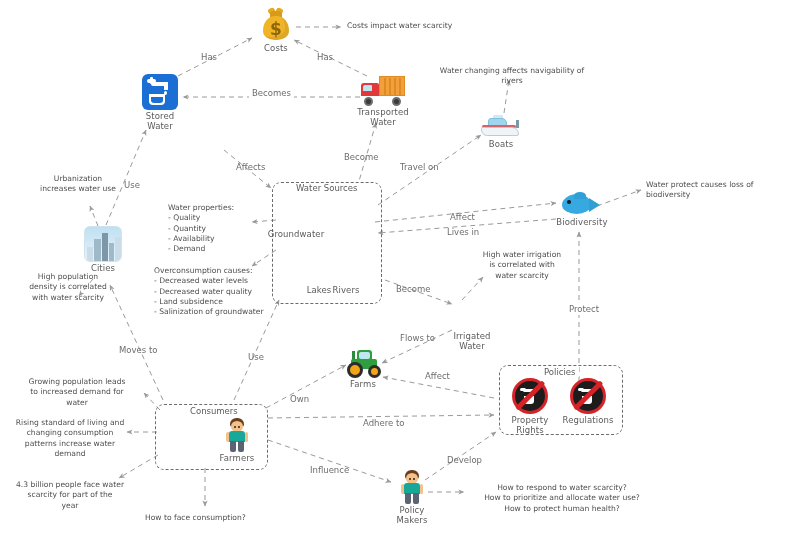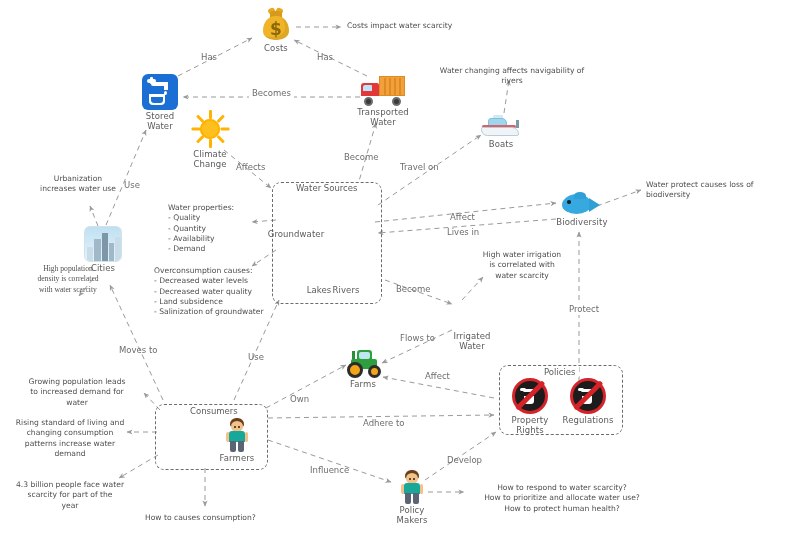--- a/index.html
+++ b/index.html
@@ -400,37 +400,20 @@
         <span class="cab"></span>
           <span class="win"></span>
         <span class="wheel" style="left:3px"></span>
           <span class="wheel" style="right:4px"></span>
       </span>
     </span>
     <span class="cap">Transported
 Water</span>
   </div>
 
-  <div class="node" style="left:186px;top:110px;width:48px;">
-    <span class="glyph">
-      <span class="ico-sun">
-        <span class="ray" style="transform:rotate(0deg)"></span>
-        <span class="ray" style="transform:rotate(45deg)"></span>
-        <span class="ray" style="transform:rotate(90deg)"></span>
-        <span class="ray" style="transform:rotate(135deg)"></span>
-        <span class="ray" style="transform:rotate(180deg)"></span>
-        <span class="ray" style="transform:rotate(225deg)"></span>
-        <span class="ray" style="transform:rotate(270deg)"></span>
-        <span class="ray" style="transform:rotate(315deg)"></span>
-        <span class="core"></span>
-      </span>
-    </span>
-    <span class="cap">Climate
-Change</span>
-  </div>
 
   <div class="node" style="left:270px;top:196px;width:52px;">
     <span class="glyph">
       <span class="ico-drop" style="width:26px;height:32px;"><span class="d"></span><span class="hl"></span></span>
     </span>
     <span class="cap">Groundwater</span>
   </div>
 
   <div class="node" style="left:324px;top:212px;width:44px;gap:40px;">
     <span class="glyph">
@@ -593,21 +576,21 @@
   <div class="edge-label" style="left:360px;top:418px;background:#fff;padding:0 3px;">Adhere to</div>
   <div class="edge-label" style="left:310px;top:465px;">Influence</div>
   <div class="edge-label" style="left:566px;top:303px;background:#fff;padding:1px 3px;">Protect</div>
   <div class="edge-label" style="left:447px;top:455px;">Develop</div>
 
   <div class="note left" style="left:347px;top:21px;">Costs impact water scarcity</div>
   <div class="note center" style="left:436px;top:66px;width:152px;">Water changing affects navigability of rivers</div>
   <div class="note left" style="left:646px;top:180px;">Water protect causes loss of biodiversity</div>
   <div class="note center" style="left:22px;top:174px;width:112px;">Urbanization
 increases water use</div>
-  <div class="note center" style="left:8px;top:264px;width:120px;font-family:Liberation Serif, serif;">High population
+  <div class="note center" style="left:8px;top:272px;width:120px;">High population
 density is correlated
 with water scarcity</div>
   <div class="note left" style="left:168px;top:203px;">Water properties:
 - Quality
 - Quantity
 - Availability
 - Demand</div>
   <div class="note left" style="left:154px;top:266px;">Overconsumption causes:
 - Decreased water levels
 - Decreased water quality
@@ -619,18 +602,18 @@
   <div class="note center" style="left:466px;top:250px;width:112px;">High water irrigation
 is correlated with
 water scarcity</div>
   <div class="note center" style="left:4px;top:418px;width:132px;">Rising standard of living and
 changing consumption
 patterns increase water
 demand</div>
   <div class="note center" style="left:6px;top:480px;width:128px;">4.3 billion people face water
 scarcity for part of the
 year</div>
-  <div class="note left" style="left:145px;top:513px;">How to causes consumption?</div>
+  <div class="note left" style="left:145px;top:513px;">How to face consumption?</div>
   <div class="note center" style="left:462px;top:483px;width:200px;">How to respond to water scarcity?
 How to prioritize and allocate water use?
 How to protect human health?</div>
 
 </div>
 
 </body></html>

